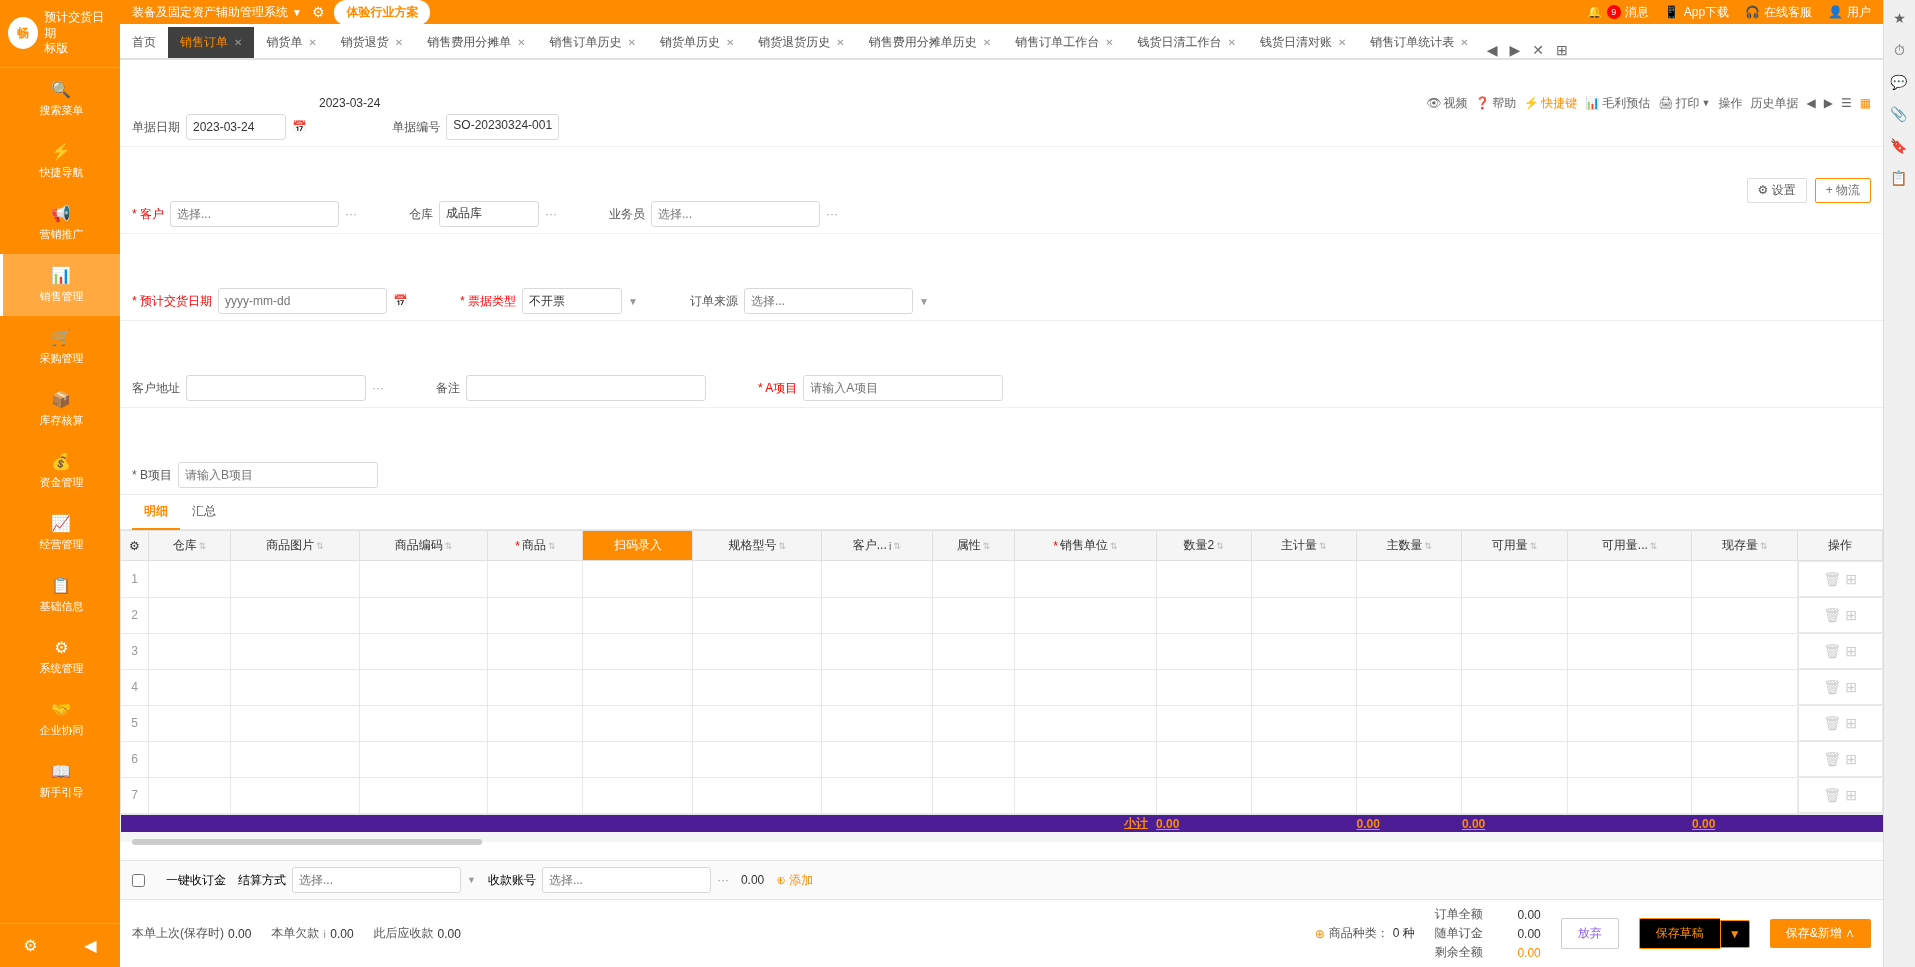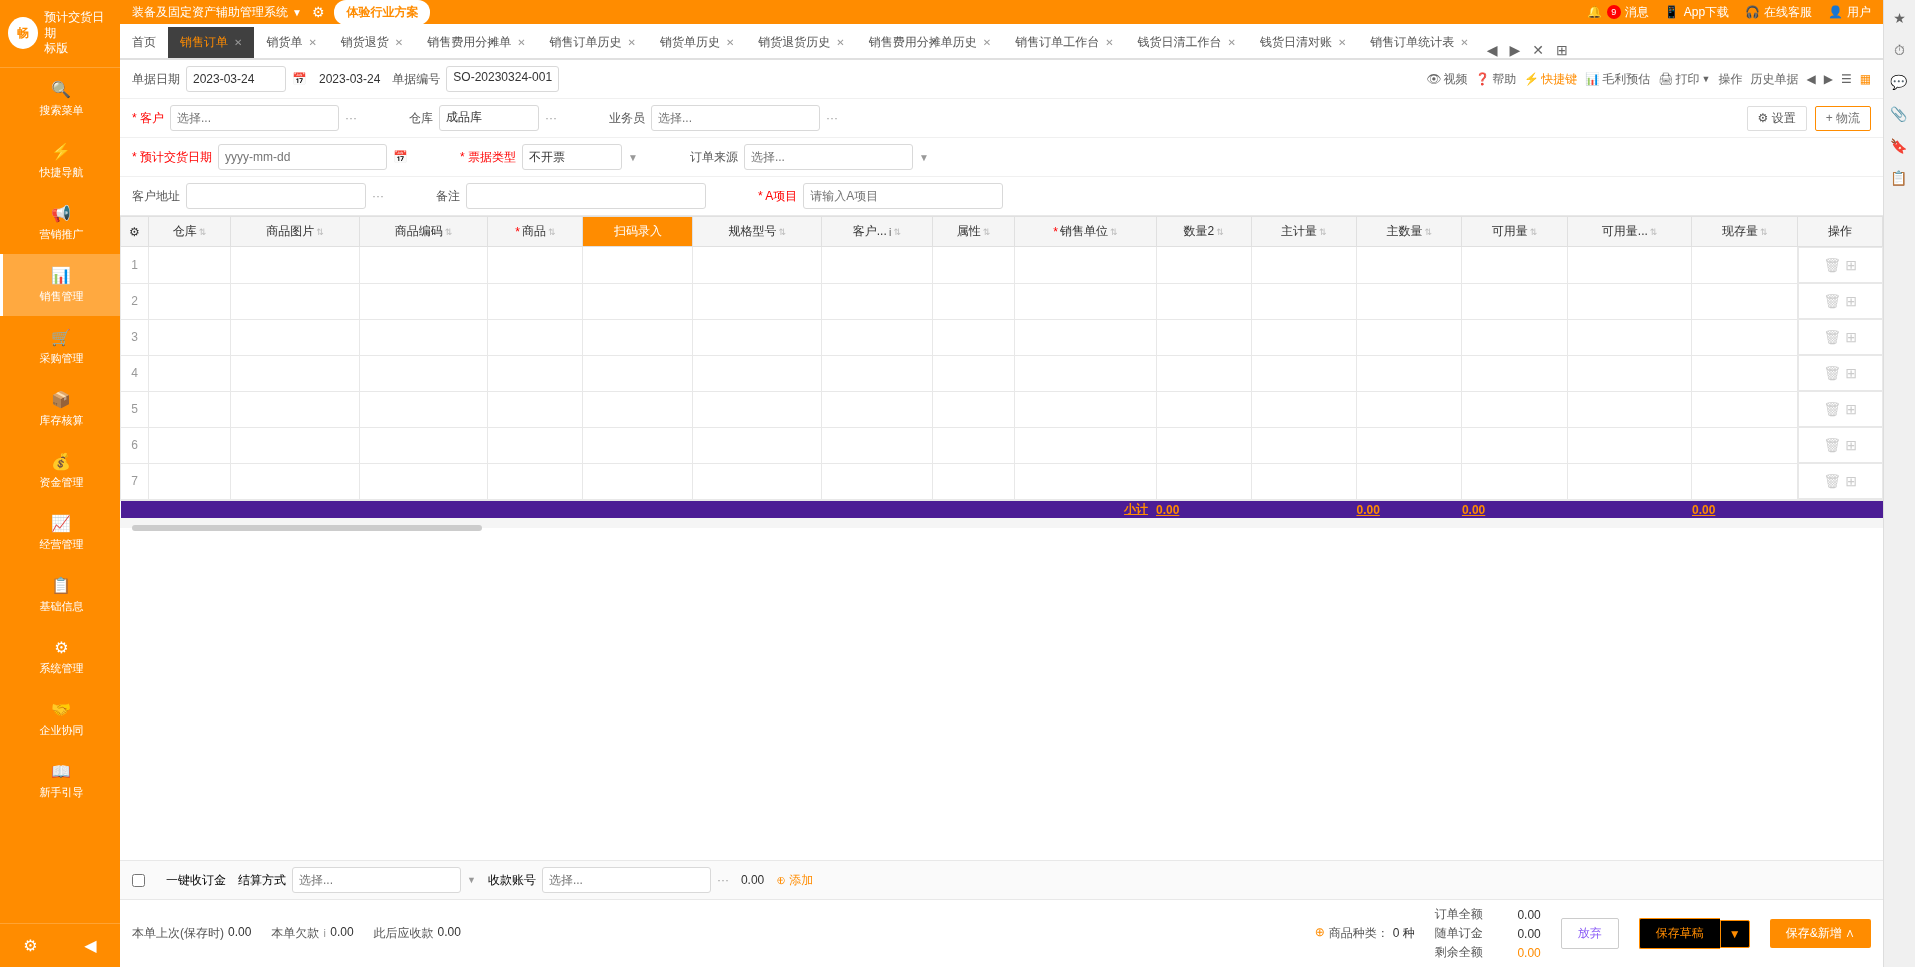--- a/index.html
+++ b/index.html
@@ -215,21 +215,21 @@
     
     #footer {
       display: flex;
       align-items: center;
       padding: 6px 12px;
       background: #fff;
       border-top: 1px solid #e8e8e8;
       gap: 20px;
       flex-shrink: 0;
     }
-    .footer-stat { display: flex; align-items: flex-start; gap: 4px; color: #555; }
+    .footer-stat { display: flex; align-items: center; gap: 4px; color: #555; }
     .footer-stat .val { color: #333; }
     .footer-right { margin-left: auto; display: flex; align-items: center; gap: 20px; }
     .order-summary { display: flex; flex-direction: column; gap: 2px; text-align: right; }
     .order-summary-item { display: flex; align-items: center; gap: 8px; justify-content: flex-end; }
     .order-summary-label { color: #555; }
     .order-summary-val { color: #333; min-width: 50px; text-align: right; }
     .btn-abandon { border: 1px solid #ccc; background: white; padding: 6px 16px; cursor: pointer; color: #8b5cf6; border-radius: 2px; }
     .btn-save-draft { border: 1px solid #ff8c00; background: #000000; padding: 6px 16px; cursor: pointer; color: #ff8c00; border-radius: 2px; }
     .btn-save-new { background: #ff8c00; color: white; padding: 6px 16px; cursor: pointer; border: none; border-radius: 2px; }
 
@@ -275,21 +275,21 @@
     }
     .ch-row:last-child { border-bottom: none; }
     .right-actions {
       margin-left: auto;
       display: flex;
       align-items: center;
       gap: 8px;
     }
 
     
-    .inline-field { display: flex; align-items: center; gap: 6px; }
+    .inline-field { display: flex; align-items: center; gap: 6px; margin-top: 48px; }
     .inline-input {
       border: 1px solid #d9d9d9;
       border-radius: 3px;
       padding: 3px 6px;
       height: 26px;
       min-width: 100px;
       color: #bbb;
       font-size: 12px;
     }
     .inline-input.has-value { color: #333; }
@@ -555,22 +555,36 @@
         <div class="inline-field" style="margin-left:40px;">
           <span class="field-row-label">备注</span>
           <input class="inline-input" style="min-width: 240px;">
         </div>
         <div class="inline-field" style="margin-left:40px;">
           <span class="field-row-label red-text">* <span>A项目</span></span>
           <input class="inline-input" style="min-width: 200px;" placeholder="请输入A项目">
         </div>
       </div>
 
+      <div class="ch-row">
+        <div class="inline-field">
+          <span class="field-row-label">* <span>B项目</span></span>
+          <input class="inline-input" style="min-width: 200px;" placeholder="请输入B项目">
+        </div>
+      </div>
     </div>
 
+    <div id="detail-tabs">
+      <div class="detail-tab active" style="color:#ff8c00;border-bottom:2px solid #ff8c00;">
+        <span>明细</span>
+      </div>
+      <div class="detail-tab">
+        <span>汇总</span>
+      </div>
+    </div>
 
     <div id="data-table-wrap">
       <table>
         <thead>
           <tr>
             <th style="width:28px;">
               <span>⚙</span>
             </th>
             <th>
               <span class="col-sort">

